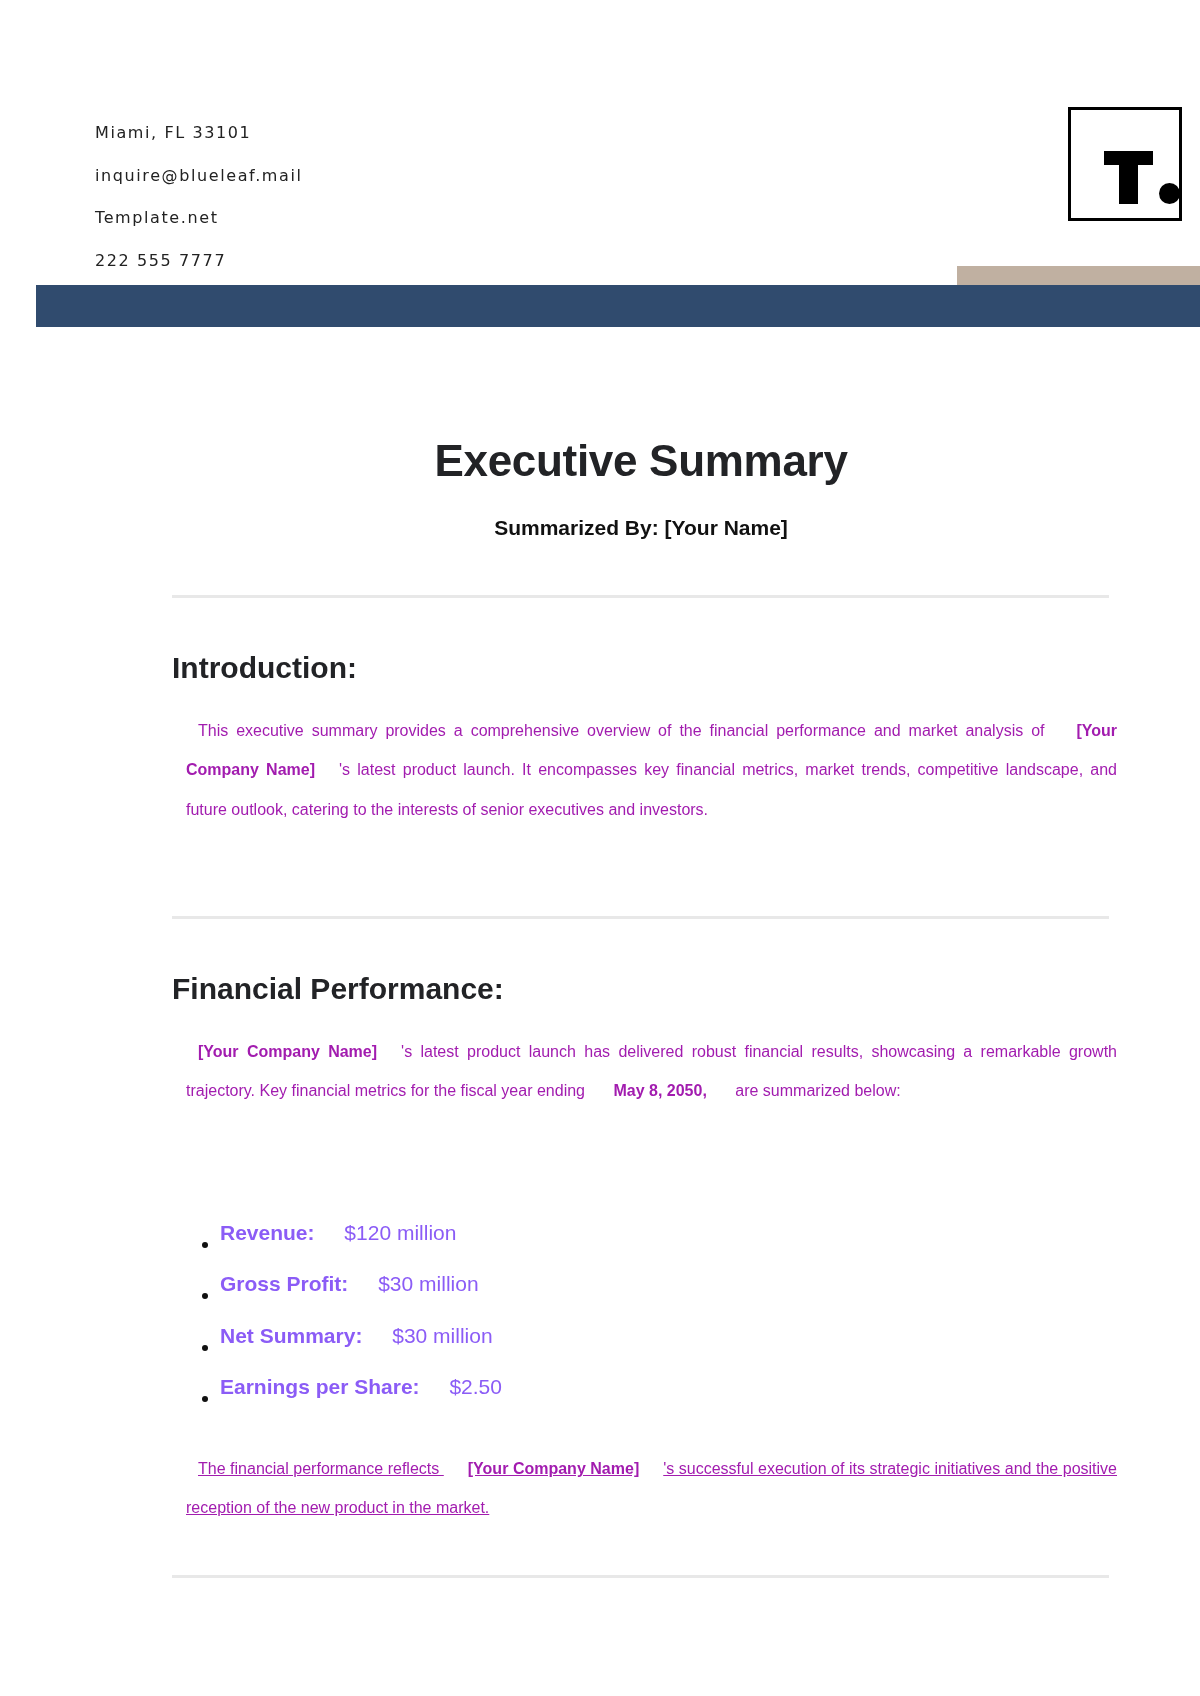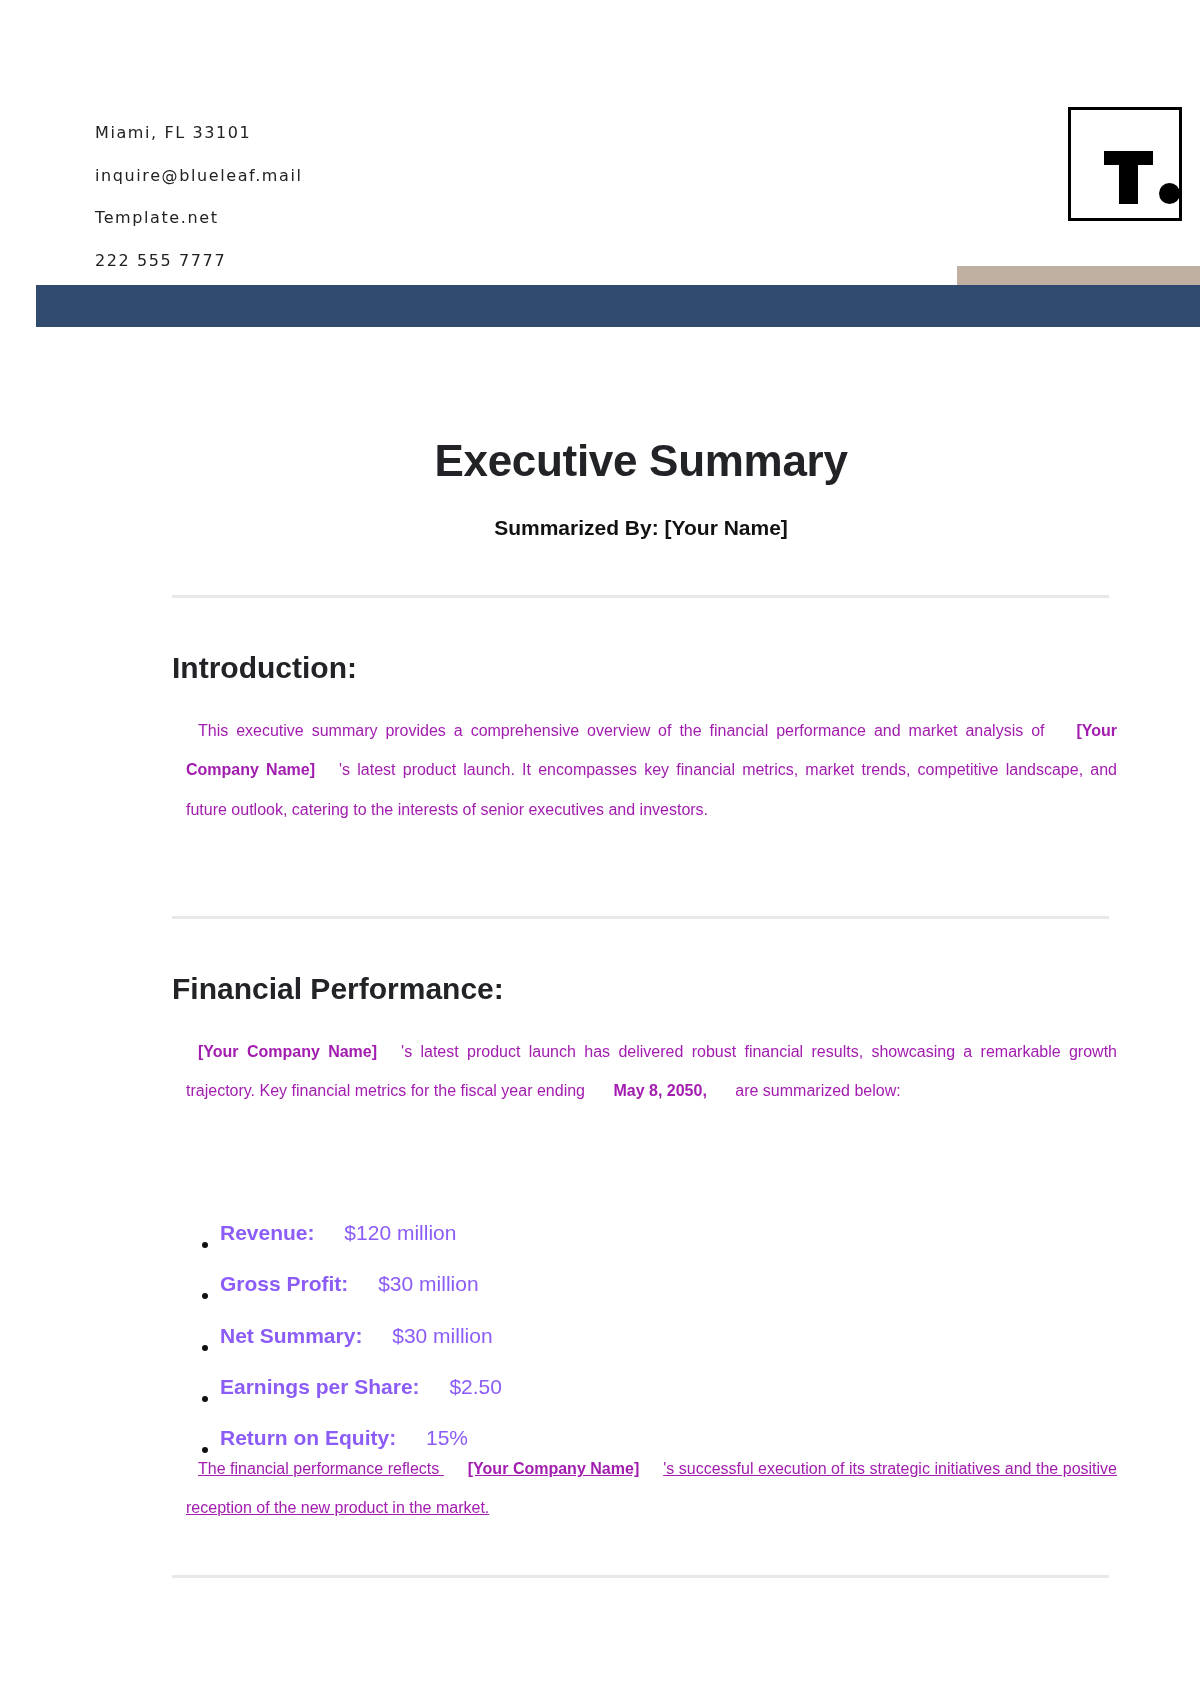--- a/index.html
+++ b/index.html
@@ -174,18 +174,17 @@
 <div class="divider" style="top:880px;"></div>
 
 <h2 class="heading" style="top:936px;">Financial Performance:</h2>
 <p class="para" style="top:996px;"><b>[Your Company Name]</b><span>'s latest product launch has delivered robust financial results, showcasing a remarkable growth trajectory. Key financial metrics for the fiscal year ending </span><b>May 8, 2050,</b><span> are summarized below:</span></p>
 
 <ul class="metrics">
   <li><span class="bullet"></span><b>Revenue:</b><span> $120 million</span></li>
   <li><span class="bullet"></span><b>Gross Profit:</b><span> $30 million</span></li>
   <li><span class="bullet"></span><b>Net Summary:</b><span> $30 million</span></li>
   <li><span class="bullet"></span><b>Earnings per Share:</b><span> $2.50</span></li>
-  <li><span class="bullet"></span><b>Return on Equity:</b><span> 15%</span></li>
 </ul>
 
 <p class="para" style="top:1413px;text-decoration:underline;"><span>The financial performance reflects </span><b>[Your Company Name]</b><span>'s successful execution of its strategic initiatives and the positive reception of the new product in the market.</span></p>
 
 <div class="divider" style="top:1539px;"></div>
 
 </body></html>

